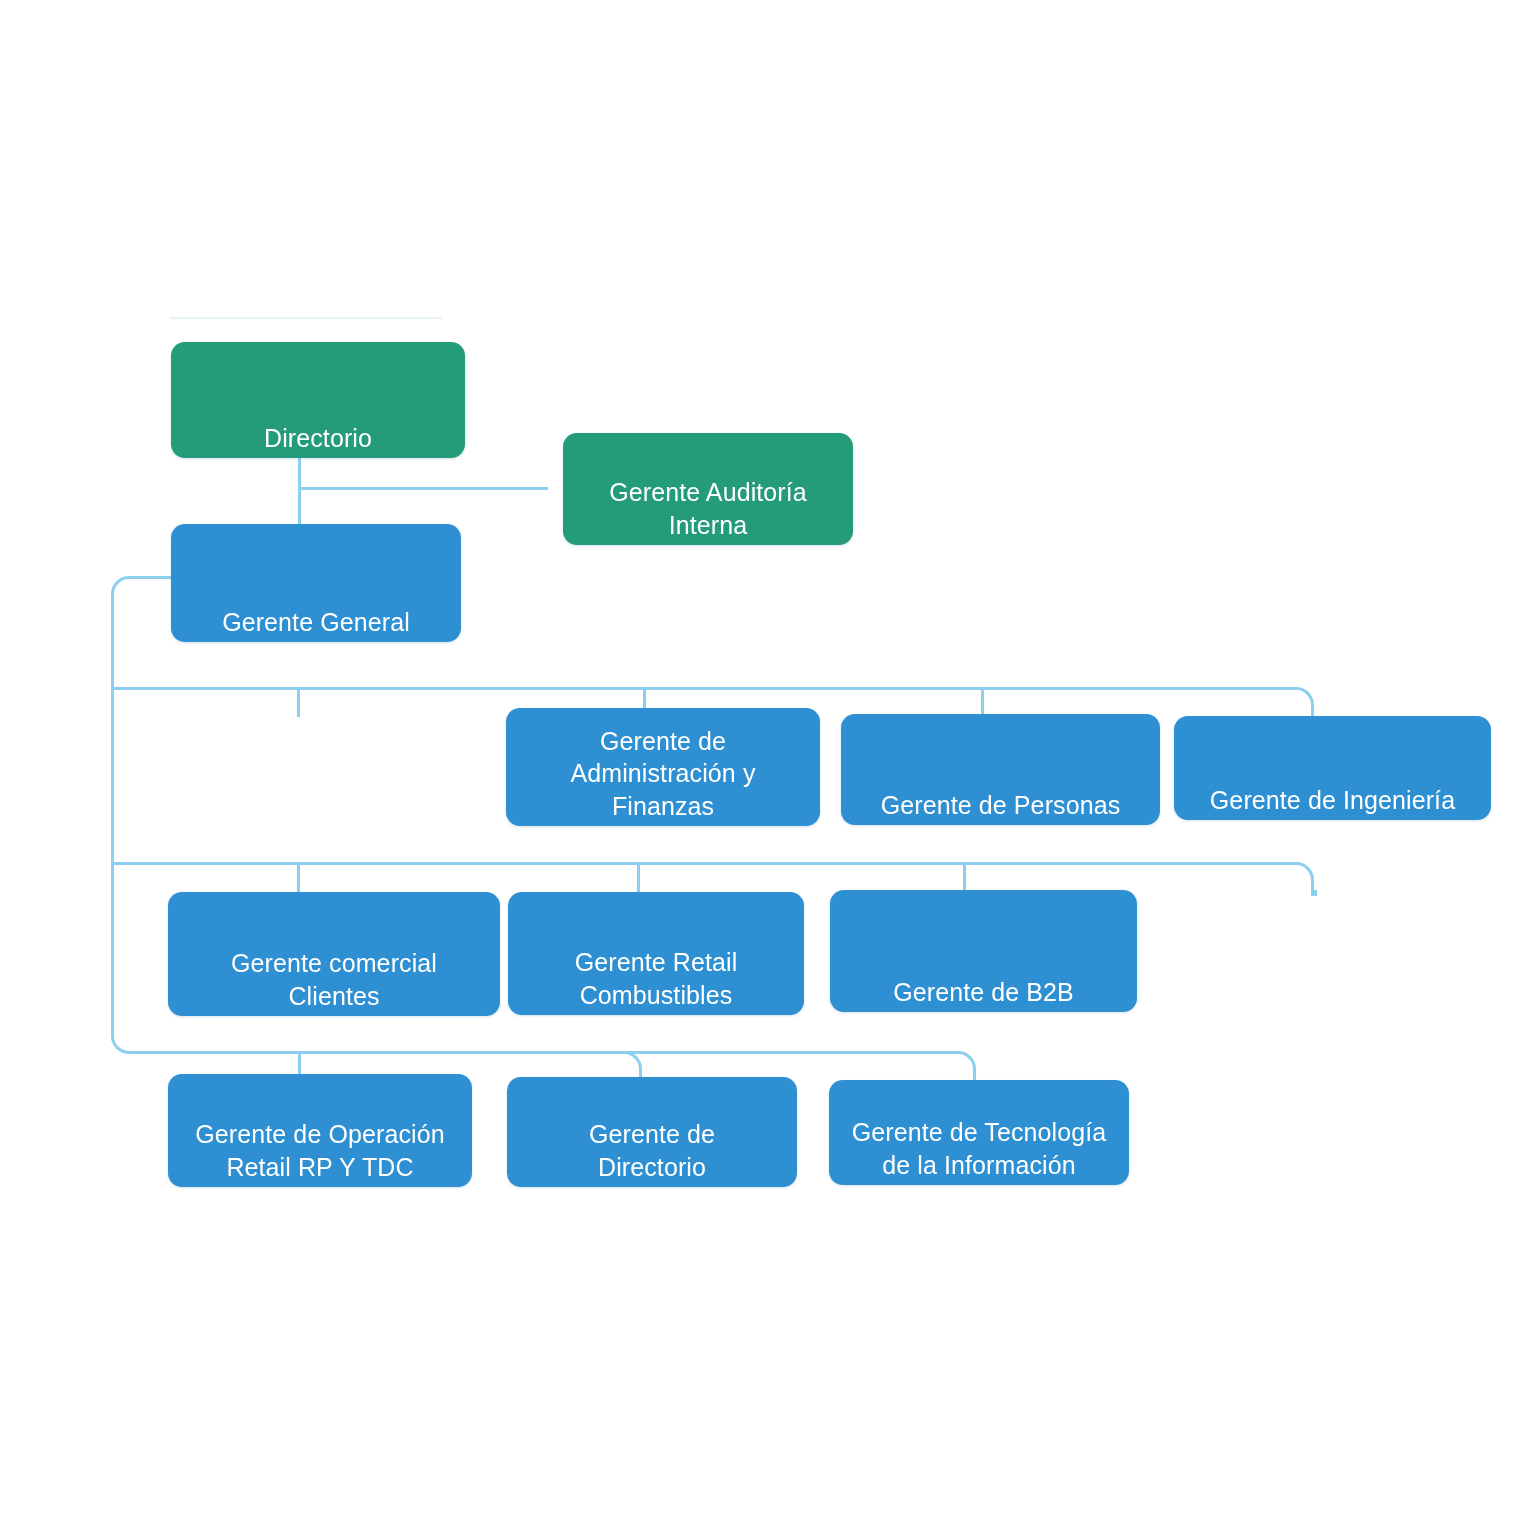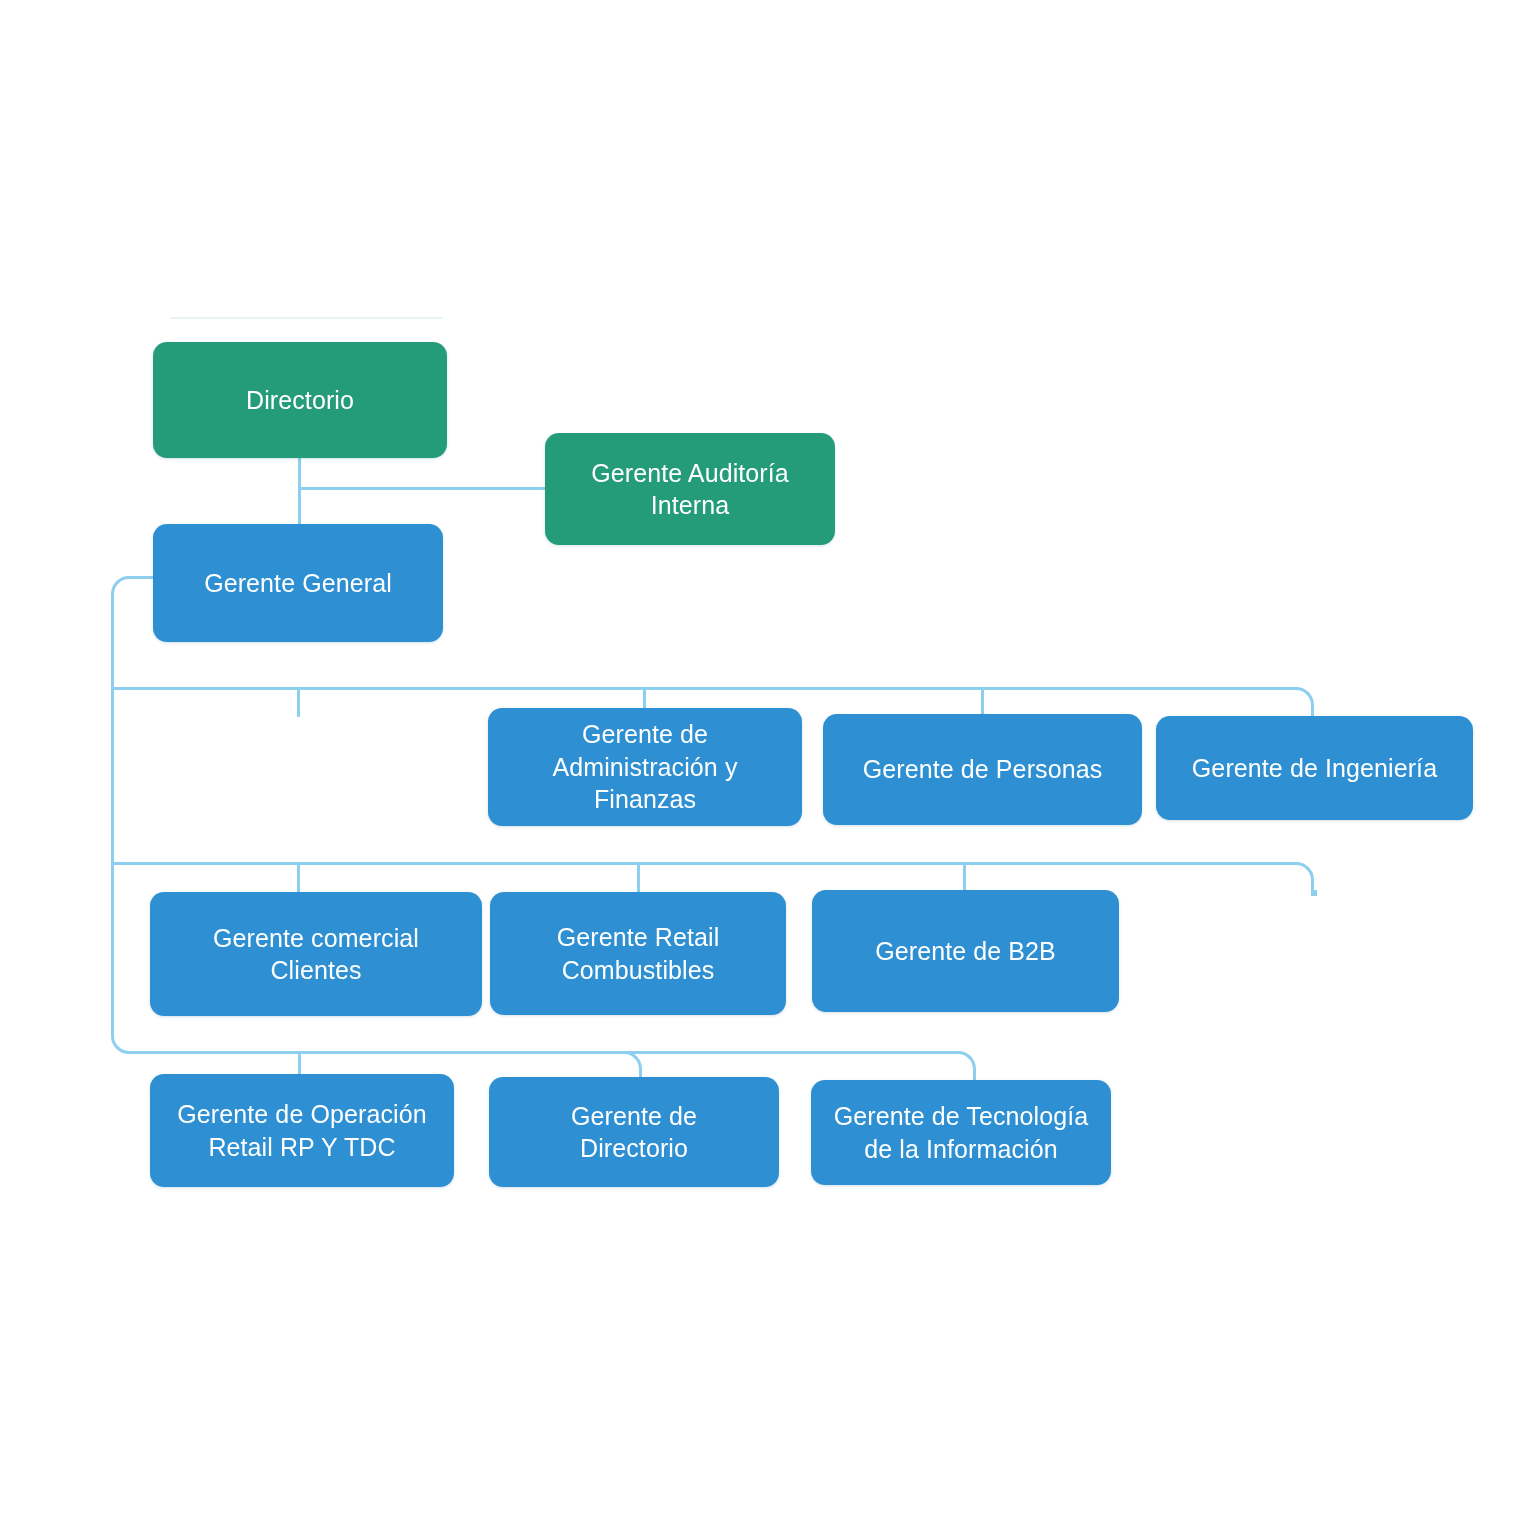--- a/index.html
+++ b/index.html
@@ -11,32 +11,33 @@
     position: relative;
     width: 1536px;
     height: 1536px;
     background: #ffffff;
     font-family: "Liberation Sans", sans-serif;
     overflow: hidden;
   }
   .node {
     position: absolute;
     display: flex;
-    align-items: center;
+    align-items: flex-end;
     justify-content: center;
     text-align: center;
     color: #ffffff;
     border-radius: 14px;
     box-sizing: border-box;
     padding: 4px 10px;
     line-height: 1.30;
     font-size: 25px;
     letter-spacing: 0.1px;
     box-shadow: 0 1px 3px rgba(60,120,170,0.22);
     z-index: 5;
+    margin-left: 18px;
   }
   .node-green { background: #259c79; }
   .node-blue  { background: #2e90d2; }
   .node span { display: block; }
 
   
   .conn {
     position: absolute;
     background: #8ccfee;
     z-index: 1;

